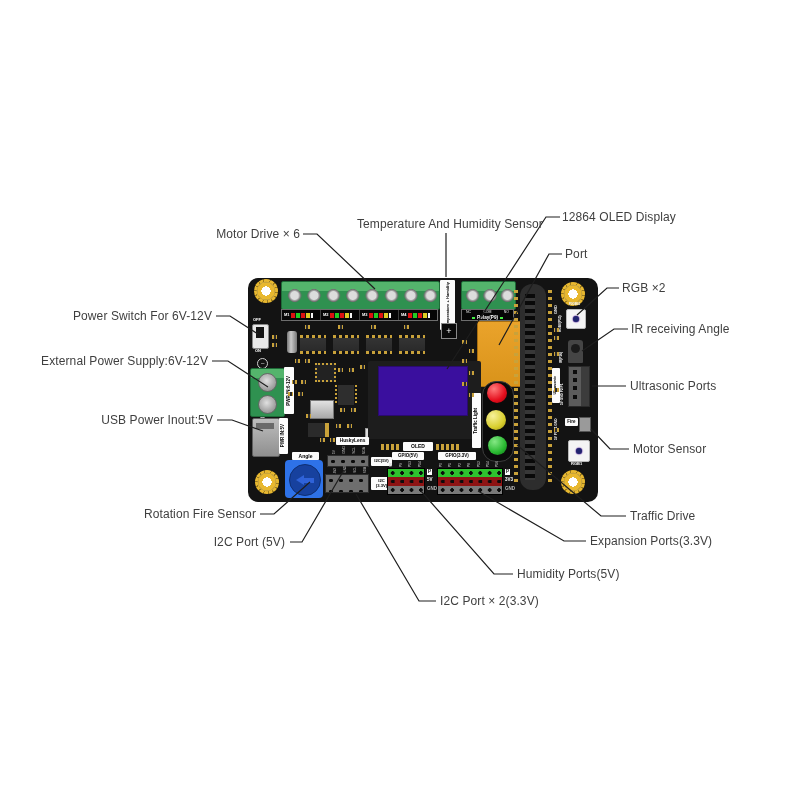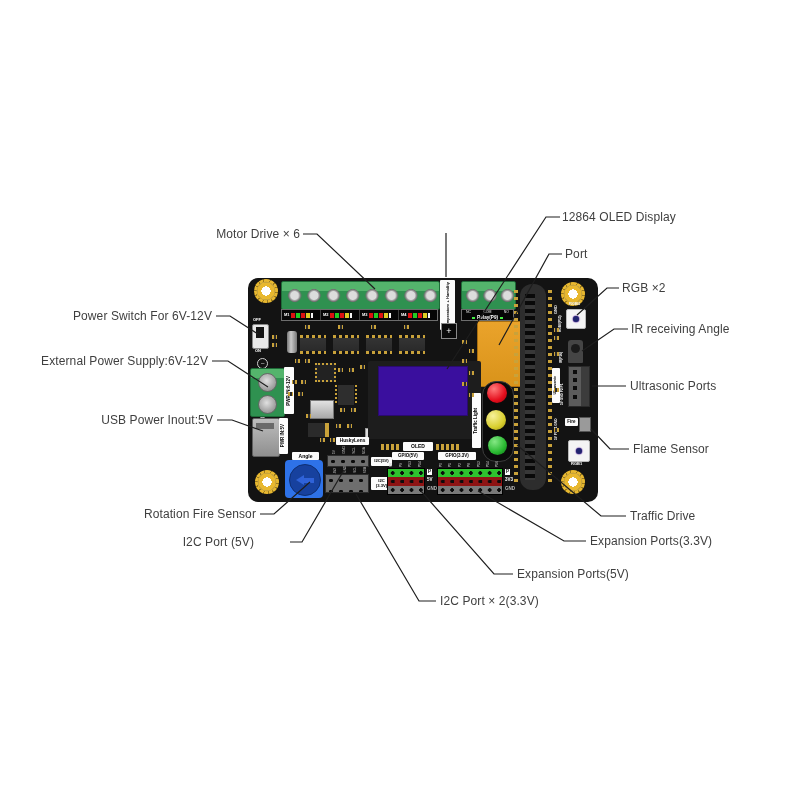--- a/index.html
+++ b/index.html
@@ -335,28 +335,29 @@
     <polyline points="513,574 494,574 421,491"></polyline>
     <polyline points="436,601 419,601 356,494"></polyline>
     <polyline points="290,542 302,542 344,470"></polyline>
     <polyline points="260,514 274,514 310,482"></polyline>
     <polyline points="217,420 232,420 263,431"></polyline>
     <polyline points="212,361 228,361 268,387"></polyline>
     <polyline points="216,316 230,316 258,334"></polyline>
   </svg>
 
   <div class="co" style="right:500px;top:227px">Motor Drive × 6</div>
+  <div class="co" style="left:357px;top:217px">Temperature And Humidity Sensor</div>
   <div class="co" style="left:562px;top:210px">12864 OLED Display</div>
   <div class="co" style="left:565px;top:247px">Port</div>
   <div class="co" style="left:622px;top:281px">RGB ×2</div>
   <div class="co" style="left:631px;top:322px">IR receiving Angle</div>
   <div class="co" style="left:630px;top:379px">Ultrasonic Ports</div>
-  <div class="co" style="left:633px;top:442px">Flame Sensor</div>
+  <div class="co" style="left:633px;top:442px">Motor Sensor</div>
   <div class="co" style="left:630px;top:509px">Traffic Drive</div>
   <div class="co" style="right:588px;top:309px">Power Switch For 6V-12V</div>
   <div class="co" style="right:592px;top:354px">External Power Supply:6V-12V</div>
   <div class="co" style="right:587px;top:413px">USB Power Inout:5V</div>
   <div class="co" style="right:544px;top:507px">Rotation Fire Sensor</div>
-  <div class="co" style="right:546px;top:535px">I2C Port (5V)</div>
+  <div class="co" style="right:515px;top:535px">I2C Port (5V)</div>
   <div class="co" style="left:440px;top:594px">I2C Port × 2(3.3V)</div>
-  <div class="co" style="left:517px;top:567px">Expansion Ports(5V)</div>
+  <div class="co" style="left:517px;top:567px">Humidity Ports(5V)</div>
   <div class="co" style="left:590px;top:534px">Expansion Ports(3.3V)</div>
 </div>
 
 </body></html>

